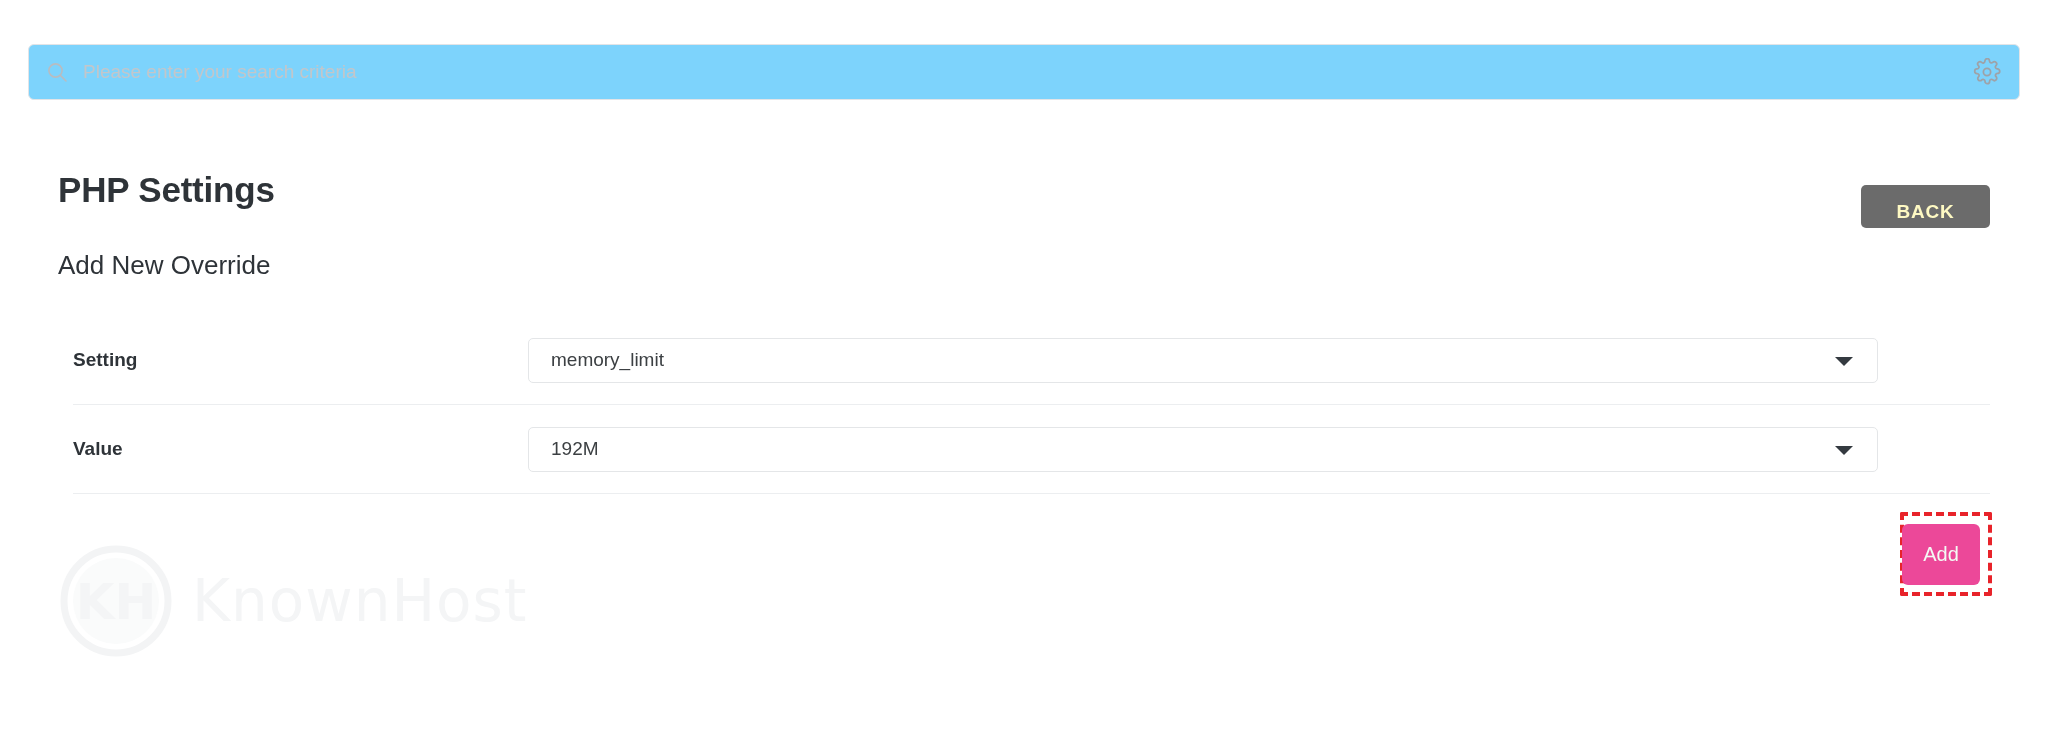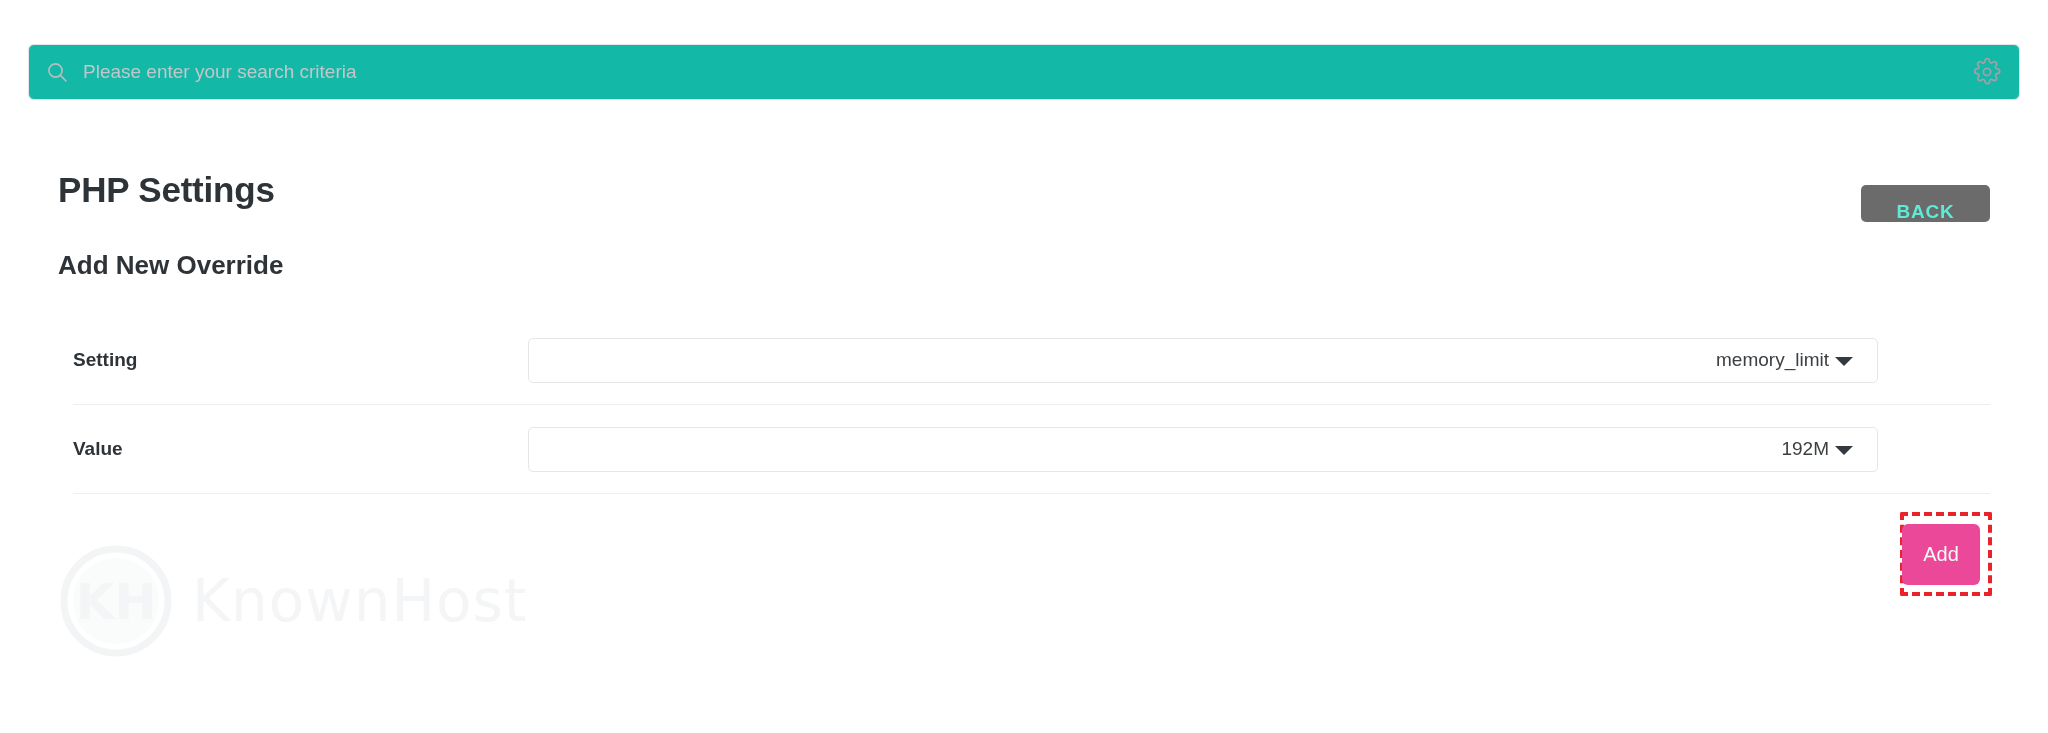--- a/index.html
+++ b/index.html
@@ -21,21 +21,21 @@
   
   .searchbar {
     position: absolute;
     left: 28px;
     top: 44px;
     width: 1992px;
     height: 56px;
     box-sizing: border-box;
     border: 1px solid #e2e4e7;
     border-radius: 6px;
-    background: #14b8a6;
+    background: #7dd3fc;
     display: flex;
     align-items: center;
   }
   .search-icon {
     margin-left: 16px;
     width: 24px;
     height: 24px;
     flex: 0 0 auto;
     display: block;
     color: #b9bcc0;
@@ -92,40 +92,40 @@
     font-weight: 600;
     letter-spacing: -0.2px;
     color: #2e3338;
     line-height: 1;
   }
   .back-button {
     position: absolute;
     right: 0;
     top: 45px;
     width: 129px;
-    height: 37px;
+    height: 43px;
     background: #6b6b6b;
-    color: #5eead4;
+    color: #fef9c3;
     border: 0;
     border-radius: 5px;
     font-family: inherit;
     font-size: 19px;
     font-weight: 700;
     letter-spacing: 0.8px;
     cursor: pointer;
     line-height: 54px;
     padding: 0;
     text-align: center;
   }
 
   .section-title {
     margin: 0;
     padding-top: 12px;
     font-size: 26px;
-    font-weight: 700;
+    font-weight: 400;
     color: #2e3338;
     line-height: 1;
   }
 
   
   .form {
     margin-top: 38px;
     position: relative;
     z-index: 2;
   }
@@ -155,21 +155,20 @@
     border: 1px solid #e4e6e8;
     border-radius: 5px;
     background: #ffffff;
     display: flex;
     align-items: center;
     padding: 0 48px 0 22px;
     font-size: 19px;
     color: #3c4043;
     cursor: pointer;
     position: relative;
-    justify-content: flex-end;
   }
   .caret {
     position: absolute;
     right: 24px;
     top: 50%;
     margin-top: -3px;
     width: 0;
     height: 0;
     border-left: 9px solid transparent;
     border-right: 9px solid transparent;

